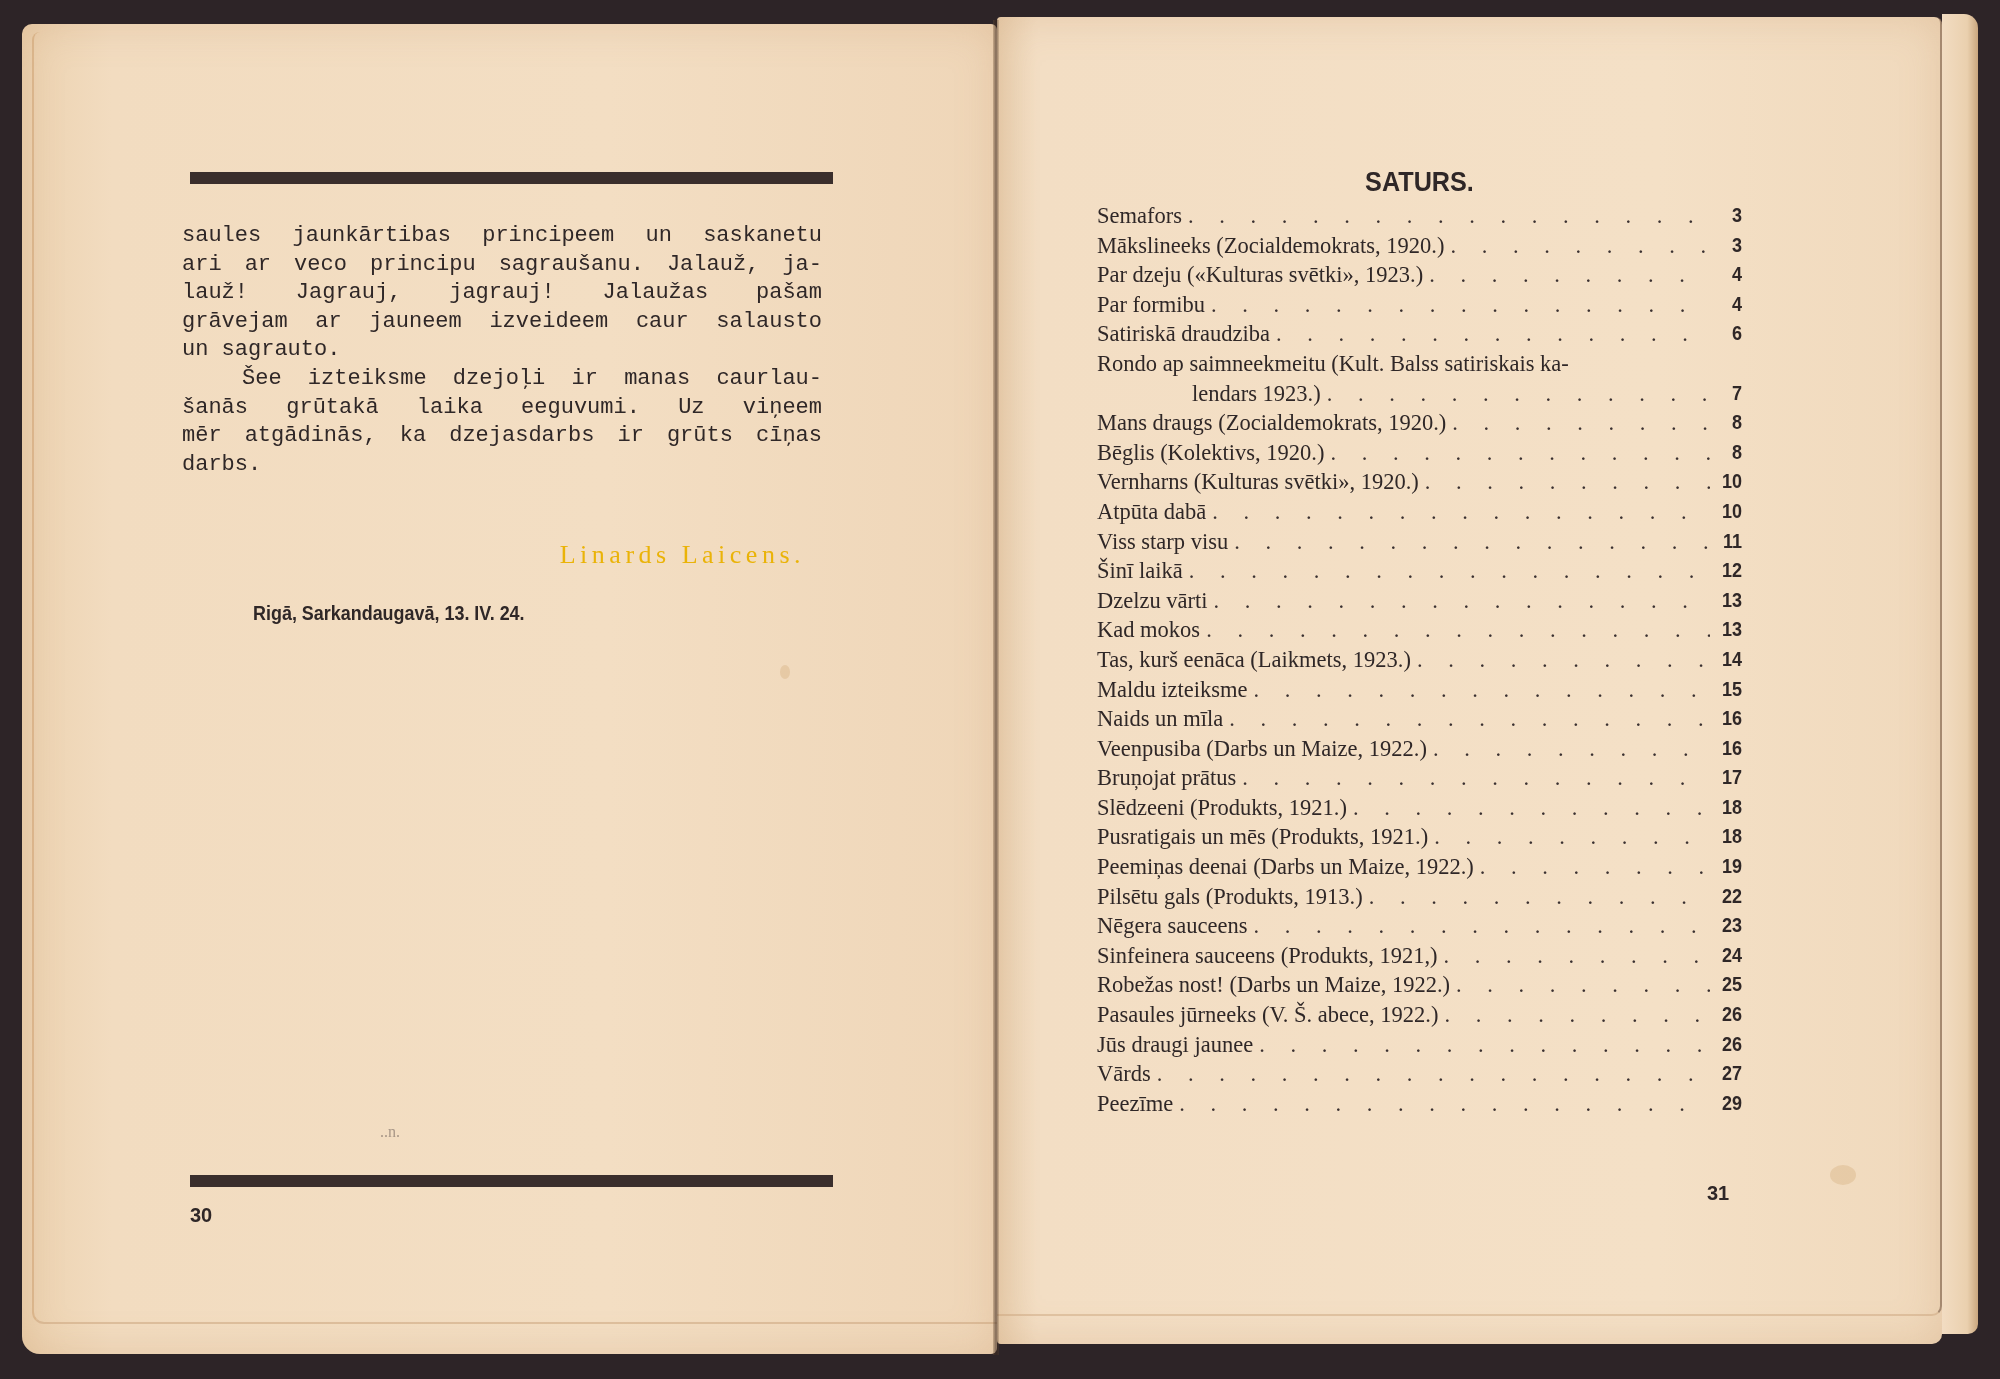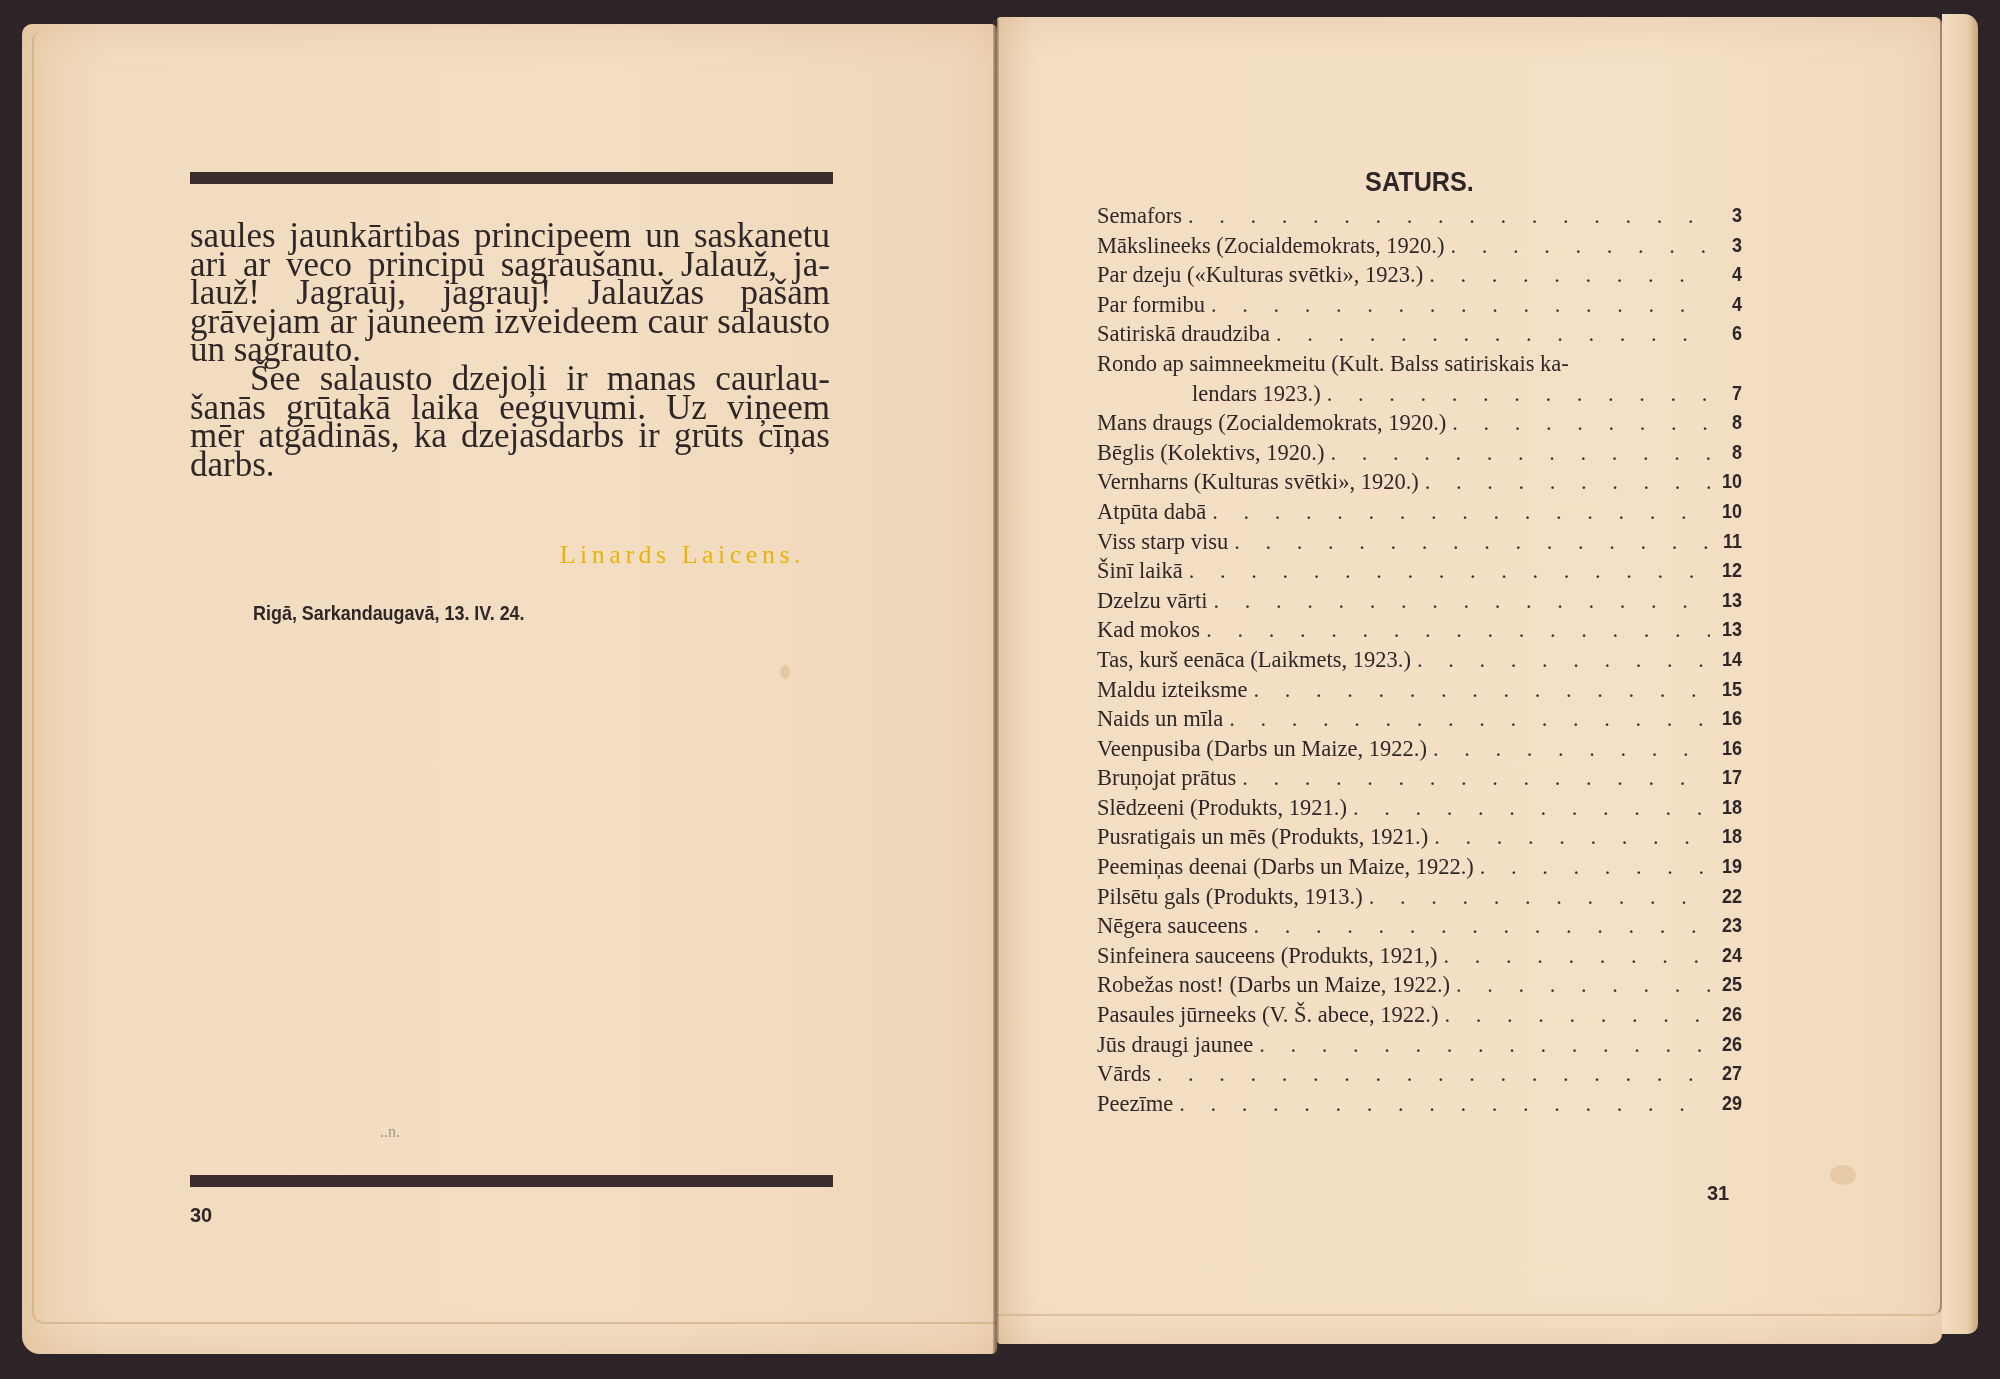--- a/index.html
+++ b/index.html
@@ -43,23 +43,23 @@
     border-radius: 0 14px 10px 0;
   }
   .spine {
     position: absolute; left: 993px; top: 20px; width: 6px; height: 1335px;
     background: linear-gradient(90deg, rgba(120,90,60,0.3), rgba(60,40,30,0.6), rgba(120,90,60,0.2));
   }
   .rule {
     position: absolute; height: 12px; background: #3a2e2c;
   }
   .body-text {
-    position: absolute; left: 190px; top: 222px; width: 640px;
-    font-size: 35px; line-height: 28.6px;
-    text-align: justify; color: #2f2727;
+    position: absolute; left: 182px; top: 222px; width: 640px;
+    font-size: 22px; line-height: 28.6px;
+    text-align: justify; color: #2f2727; font-family: Liberation Mono, monospace;
   }
   .body-text .line { display: block; white-space: nowrap; text-align-last: justify; }
   .body-text .line.last { text-align-last: left; }
   .body-text .indent { padding-left: 60px; }
   .signature {
     position: absolute; left: 190px; top: 540px; width: 615px;
     text-align: right; font-size: 26px; letter-spacing: 4.5px; color: #eab308;
   }
   .dateline {
     position: absolute; left: 253px; top: 602px;
@@ -121,21 +121,21 @@
 <div class="stain" style="left:1830px;top:1165px;width:26px;height:20px;"></div>
 
 <div class="rule" style="left:190px;top:172px;width:643px;"></div>
 
 <div class="body-text">
   <span class="line">saules jaunkārtibas  principeem un saskanetu</span>
   <span class="line">ari ar veco principu sagraušanu.  Jalauž,  ja-</span>
   <span class="line">lauž!   Jagrauj,  jagrauj!   Jalaužas  pašam</span>
   <span class="line">grāvejam ar jauneem izveideem caur salausto</span>
   <span class="line last">un sagrauto.</span>
-  <span class="line indent">Šee salausto dzejoļi ir manas caurlau-</span>
+  <span class="line indent">Šee izteiksme dzejoļi ir manas caurlau-</span>
   <span class="line">šanās grūtakā laika  eeguvumi.  Uz  viņeem</span>
   <span class="line">mēr atgādinās, ka dzejasdarbs ir grūts cīņas</span>
   <span class="line last">darbs.</span>
 </div>
 
 <div class="signature">Linards Laicens.</div>
 <div class="dateline">Rigā, Sarkandaugavā, 13. IV. 24.</div>
 
 <div class="bleed">..n.</div>
 

